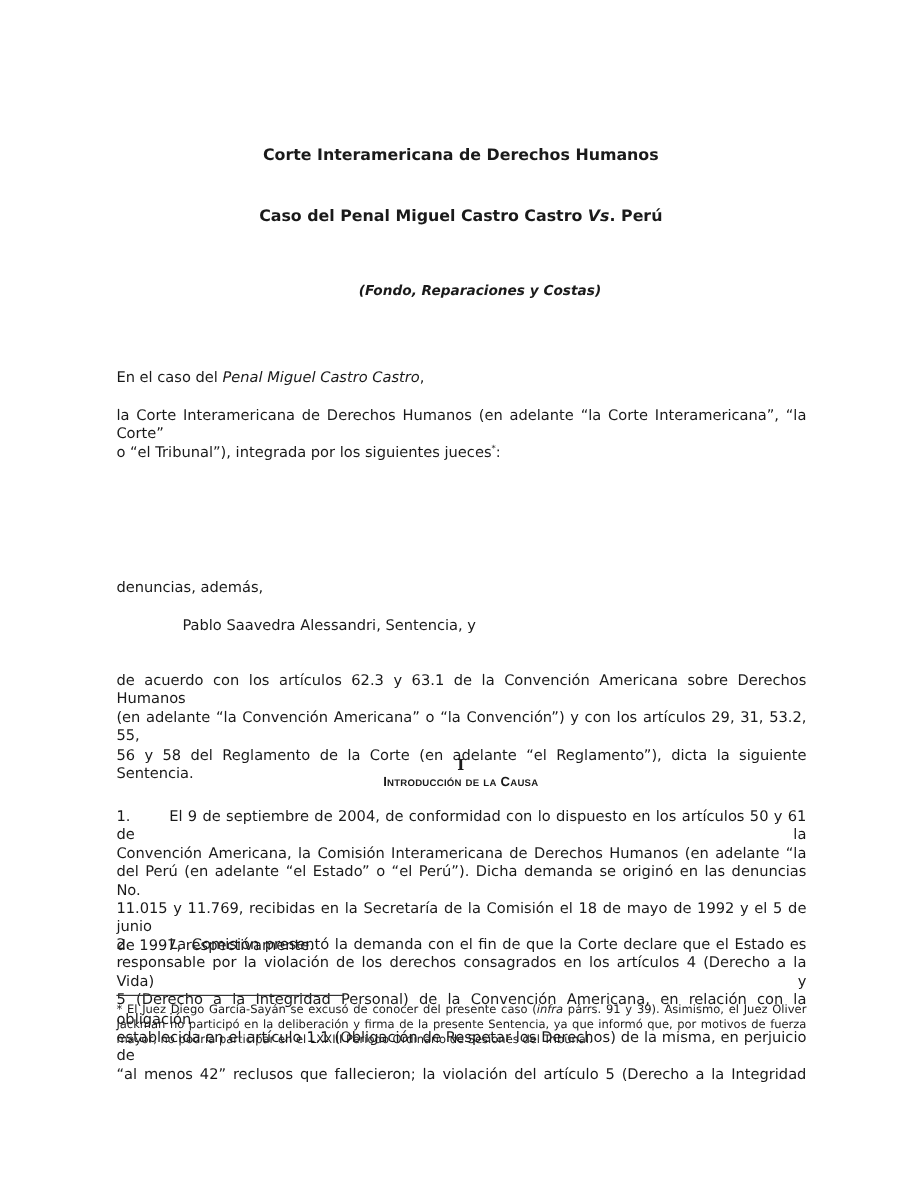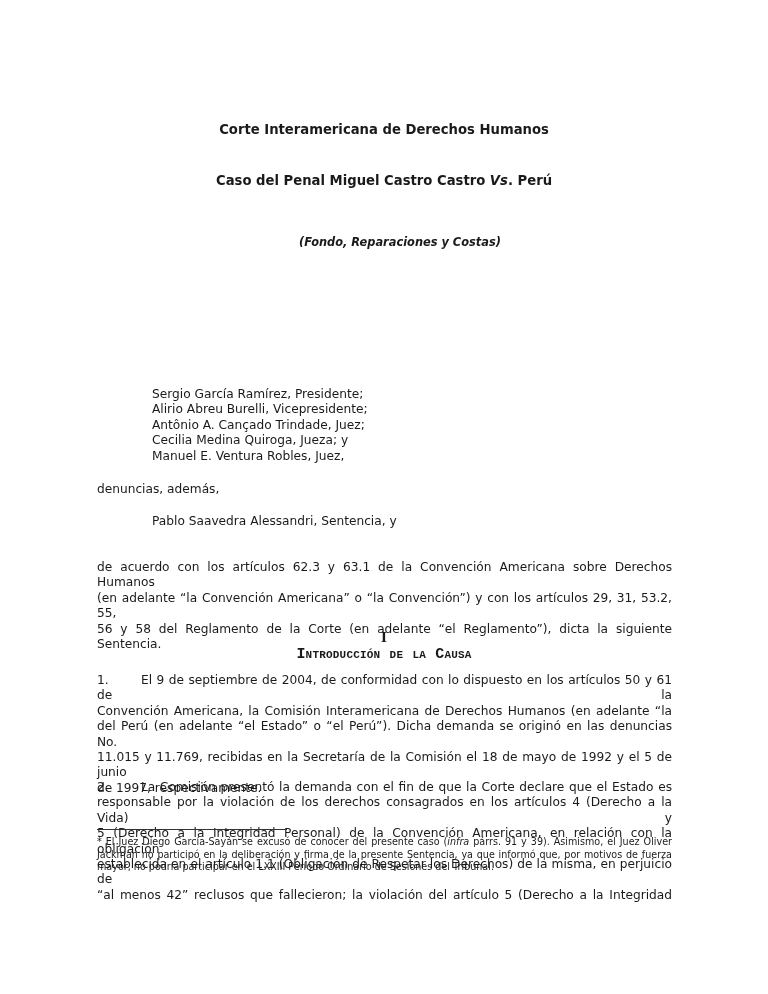--- a/index.html
+++ b/index.html
@@ -9,46 +9,44 @@
     .center { position: absolute; left: 0; width: 768px; text-align: center; }
     .h-bold { font-weight: bold; font-size: 13.2px; }
     .h-sub { font-style: italic; font-weight: bold; font-size: 11.4px; }
     .para { position: absolute; left: 97px; width: 575px; font-size: 12.2px; line-height: 15.4px;
       text-align: justify; }
     .para.single { text-align-last: left; }
     .indent-list { position: absolute; left: 152px; font-size: 12.2px; line-height: 15.4px; }
     .indent-list div { white-space: nowrap; }
     .num { display: inline-block; width: 44px; }
     .roman { font-family: "DejaVu Serif", serif; font-weight: bold; font-size: 12.5px; }
-    .smallcaps { font-family: Liberation Mono, monospace; font-weight: bold; font-size: 15px; font-variant: small-caps; letter-spacing: 0.2px; }
+    .smallcaps { font-family: Liberation Sans, sans-serif; font-weight: bold; font-size: 11px; font-variant: small-caps; letter-spacing: 0.2px; }
     .fn-rule { position: absolute; left: 97px; top: 829px; width: 190px; border-top: 1px solid #333; }
     .footnote { position: absolute; left: 97px; width: 575px; top: 836px; font-size: 9.6px; line-height: 12.6px; text-align: justify; }
     sup { font-size: 7px; vertical-align: super; line-height: 0; }
     .justify-full { text-align: justify; text-align-last: justify; }
   </style>
 </head>
 <body>
 
 <div class="page">
 
   <div class="center h-bold" style="top:122px;">Corte Interamericana de Derechos Humanos</div>
 
   <div class="center h-bold" style="top:173px;"><span>Caso del Penal Miguel Castro Castro </span><i>Vs</i><span>. Perú</span></div>
 
   <div class="center h-sub" style="top:235px;padding-left:16px;">(Fondo, Reparaciones y Costas)</div>
 
+  <div class="para single" style="top:307px;"><span>En el caso del </span><i>Penal Miguel Castro Castro</i><span>,</span></div>
 
+  <div class="para" style="top:339px;">
+    <div class="justify-full">la Corte Interamericana de Derechos Humanos (en adelante “la Corte Interamericana”, “la Corte”</div>
+    <div><span>o “el Tribunal”), integrada por los siguientes jueces</span><sup>*</sup><span>:</span></div>
+  </div>
 
-  <div class="indent-list" style="top:387px;">
-    <div>Sergio García Ramírez, Presidente;</div>
-    <div>Alirio Abreu Burelli, Vicepresidente;</div>
-    <div>Antônio A. Cançado Trindade, Juez;</div>
-    <div>Cecilia Medina Quiroga, Jueza; y</div>
-    <div>Manuel E. Ventura Robles, Juez,</div>
-  </div>
 
   <div class="para single" style="top:482px;">denuncias, además,</div>
 
   <div class="indent-list" style="top:514px;">
     <div>Pablo Saavedra Alessandri, Sentencia, y</div>
   </div>
 
   <div class="para" style="top:560px;">
     <div class="justify-full">de acuerdo con los artículos 62.3 y 63.1 de la Convención Americana sobre Derechos Humanos</div>
     <div class="justify-full">(en adelante “la Convención Americana” o “la Convención”) y con los artículos 29, 31, 53.2, 55,</div>

